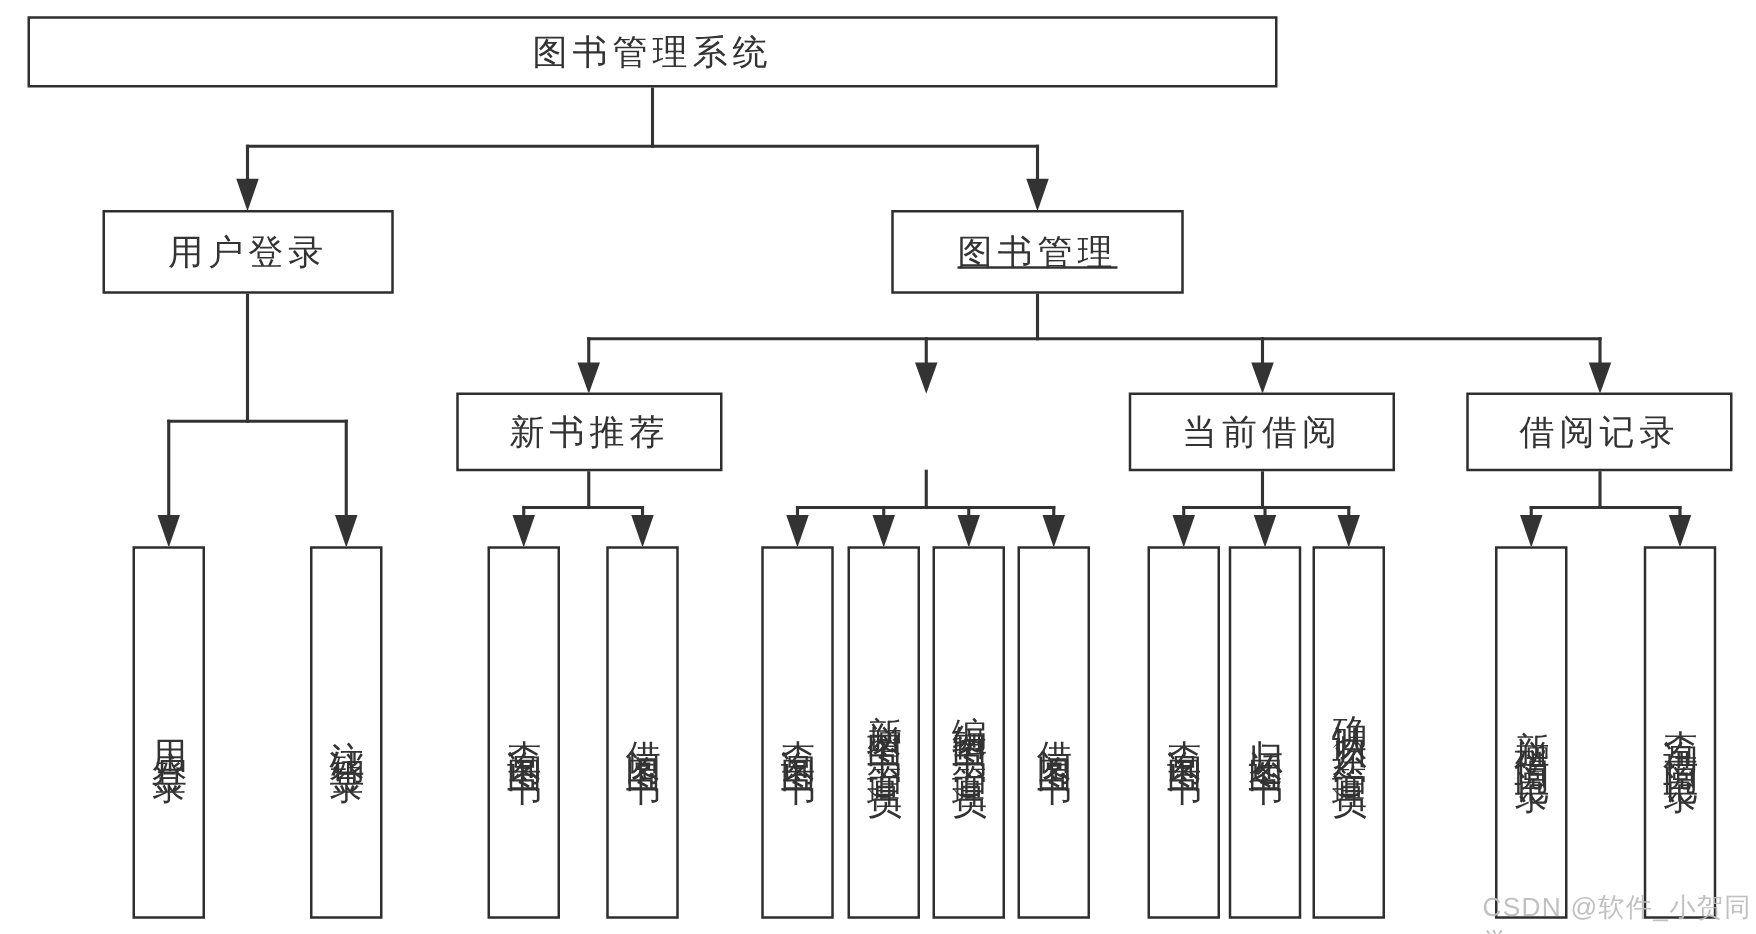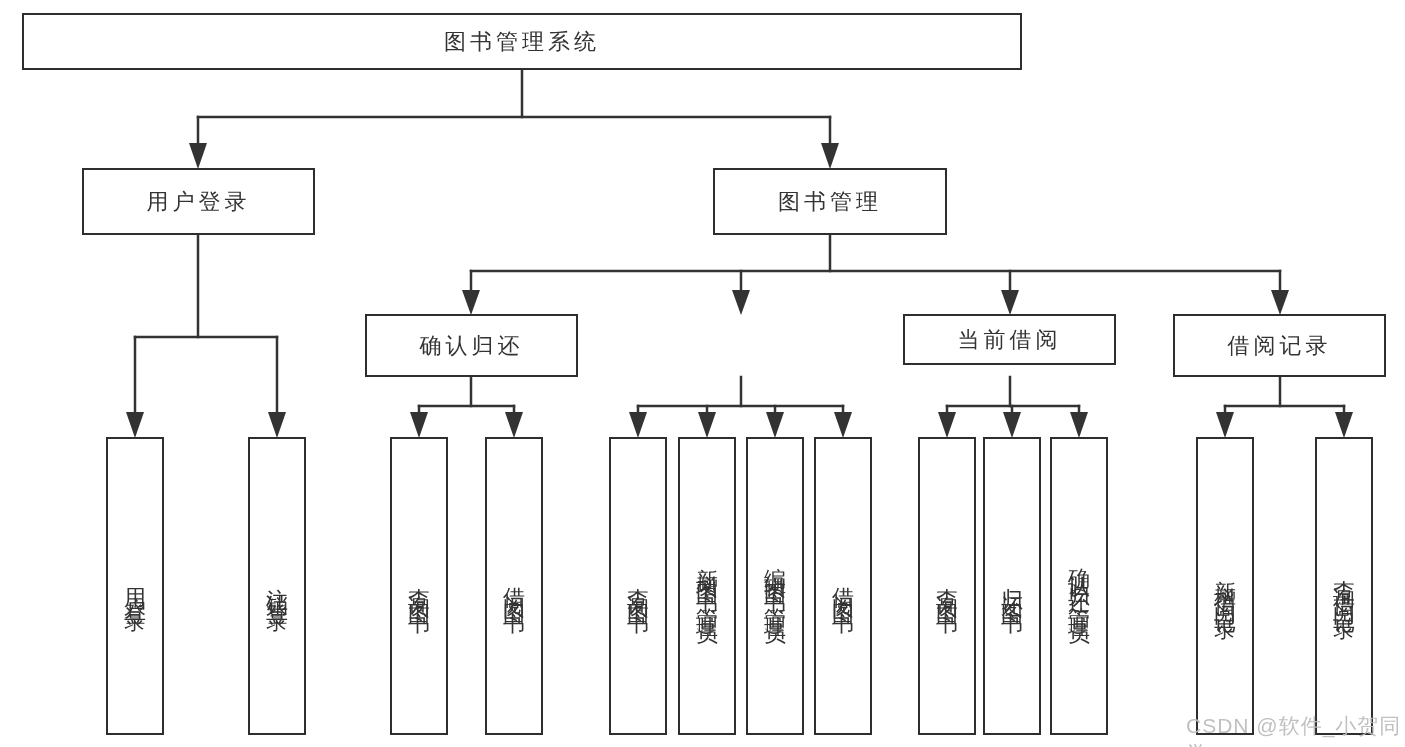--- a/index.html
+++ b/index.html
@@ -9,21 +9,21 @@
     position:relative; overflow:hidden;
   }
   .stage { position:absolute; left:0; top:0; width:1405px; height:747px; }
   .connectors { position:absolute; left:0; top:0; }
   .connectors line { stroke:#333333; stroke-width:2.5px; stroke-linecap:square; }
   .connectors polygon { fill:#333333; }
   .node {
     position:absolute; box-sizing:border-box;
     border:2.5px solid #2e2e2e; background:#ffffff;
     display:flex; align-items:center; justify-content:center;
-    color:#333333; font-size:22px; letter-spacing:4px;
+    color:#333333; font-size:28px; letter-spacing:4px;
     white-space:nowrap;
   }
   .node span { display:block; }
   .leaf span {
     writing-mode:vertical-rl; text-orientation:mixed;
     letter-spacing:8px; line-height:1; white-space:normal;
   }
   .watermark {
     position:absolute; left:1186px; top:712px; z-index:5;
     font-size:21px; color:#bdbdbd; letter-spacing:1px;
@@ -111,28 +111,28 @@
     </g>
   </svg>
 
   <div class="node" style="left:22px; top:13px; width:1000px; height:57px;">
     <span>图书管理系统</span>
   </div>
 
   <div class="node" style="left:82px; top:168px; width:233px; height:67px;">
     <span>用户登录</span>
   </div>
-  <div class="node" style="left:713px; top:168px; width:234px; height:67px;">
+  <div class="node" style="left:713px; top:168px; width:234px; height:67px;text-decoration:underline;">
     <span>图书管理</span>
   </div>
 
   <div class="node" style="left:365px; top:314px; width:213px; height:63px;">
-    <span>确认归还</span>
+    <span>新书推荐</span>
   </div>
-  <div class="node" style="left:903px; top:314px; width:213px; height:51px;">
+  <div class="node" style="left:903px; top:314px; width:213px; height:63px;">
     <span>当前借阅</span>
   </div>
   <div class="node" style="left:1173px; top:314px; width:213px; height:63px;">
     <span>借阅记录</span>
   </div>
 
   <div class="node leaf" style="left:106px; top:437px; width:58px; height:298px;">
     <span>用户登录</span>
   </div>
   <div class="node leaf" style="left:248px; top:437px; width:58px; height:298px;">

